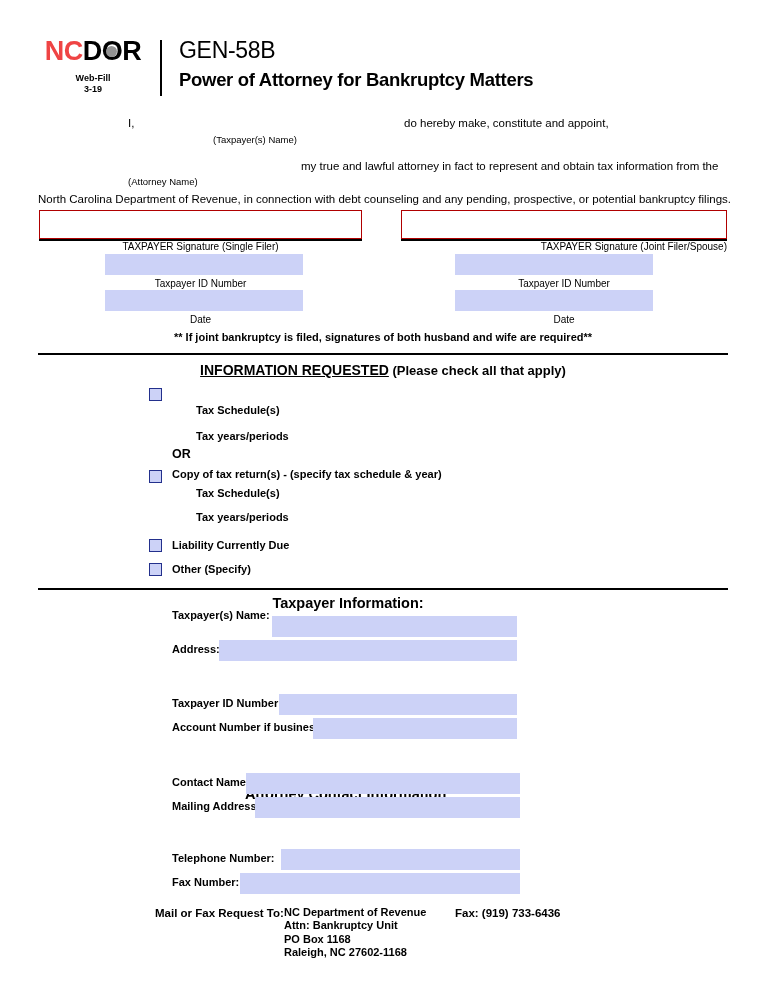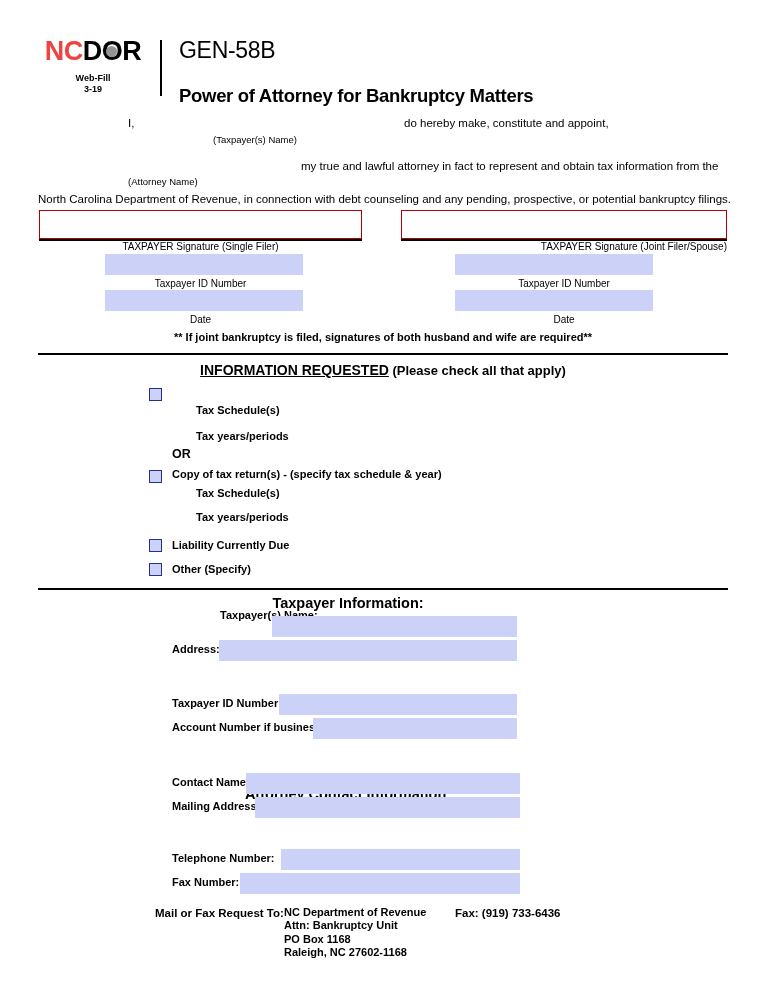--- a/index.html
+++ b/index.html
@@ -86,21 +86,21 @@
     font-size: 23px;
     font-weight: normal;
     letter-spacing: -0.3px;
     line-height: 1.2;
   }
   .form-title {
     font-size: 18.5px;
     font-weight: bold;
     letter-spacing: -0.3px;
     line-height: 1.25;
-    margin-top: 19px;
+    margin-top: 3px;
   }
 
   
   .narr { position: absolute; font-size: 11.5px; line-height: 1.2; }
   .narr-i        { left: 128px; top: 117px; font-size: 11.5px; }
   .narr-hereby   { left: 404px; top: 117px; }
   .cap           { position: absolute; font-size: 9.5px; }
   .cap-taxname   { left: 213px; top: 134px; }
   .narr-true     { left: 301px; top: 160px; }
   .cap-attyname  { left: 128px; top: 176px; }
@@ -232,21 +232,21 @@
   .head-taxpayer { top: 595px; }
   .head-attorney { top: 750px; margin-top: 36px; }
 
   .row-label {
     position: absolute;
     font-size: 11px;
     font-weight: bold;
     white-space: nowrap;
   }
 
-  .tp-lbl-name   { left: 172px; top: 609px; margin-left: 48px; }
+  .tp-lbl-name   { left: 172px; top: 609px; }
   .tp-fld-name   { left: 272px; top: 616px; width: 245px; }
   .tp-lbl-addr   { left: 172px; top: 643px; }
   .tp-fld-addr   { left: 219px; top: 640px; width: 298px; }
   .tp-lbl-tid    { left: 172px; top: 697px; }
   .tp-fld-tid    { left: 279px; top: 694px; width: 238px; }
   .tp-lbl-acct   { left: 172px; top: 721px; }
   .tp-fld-acct   { left: 313px; top: 718px; width: 204px; }
 
   .at-lbl-name   { left: 172px; top: 776px; }
   .at-fld-name   { left: 246px; top: 773px; width: 274px; }

